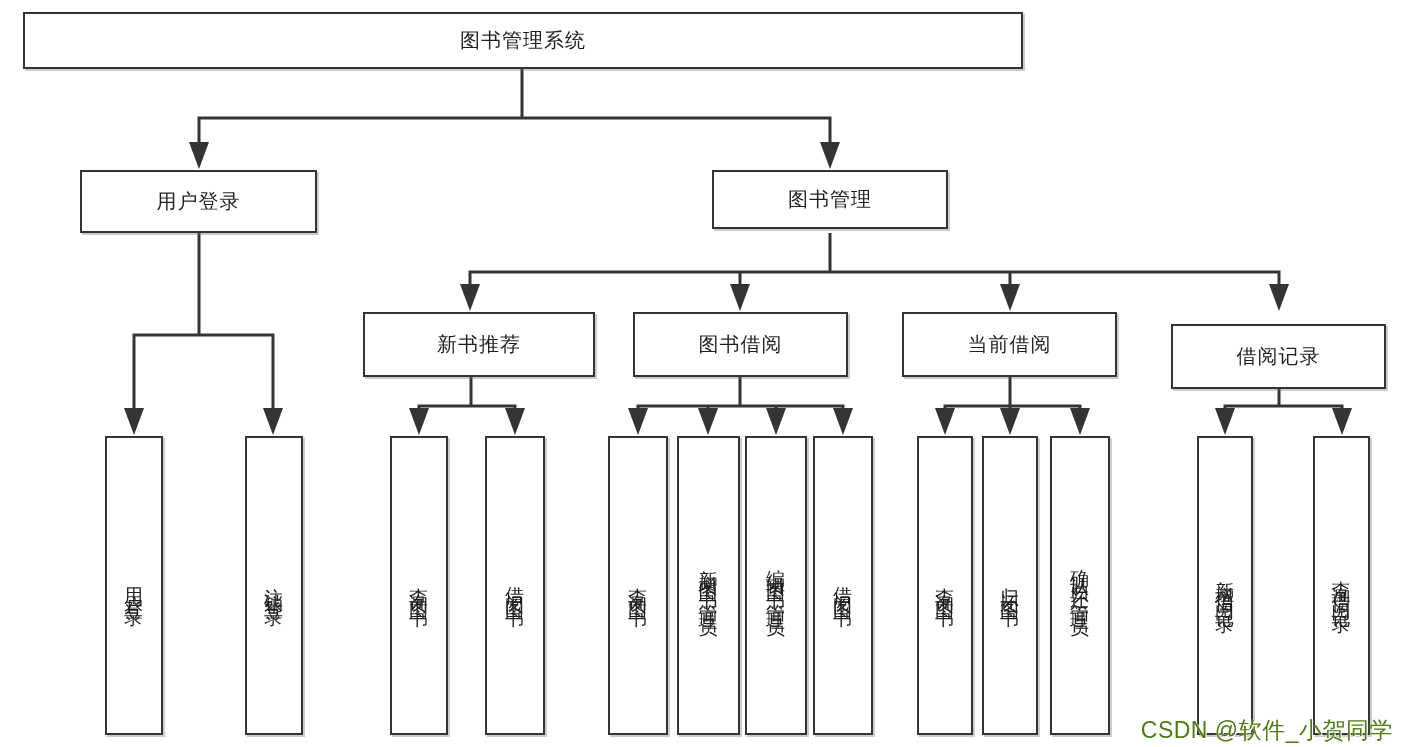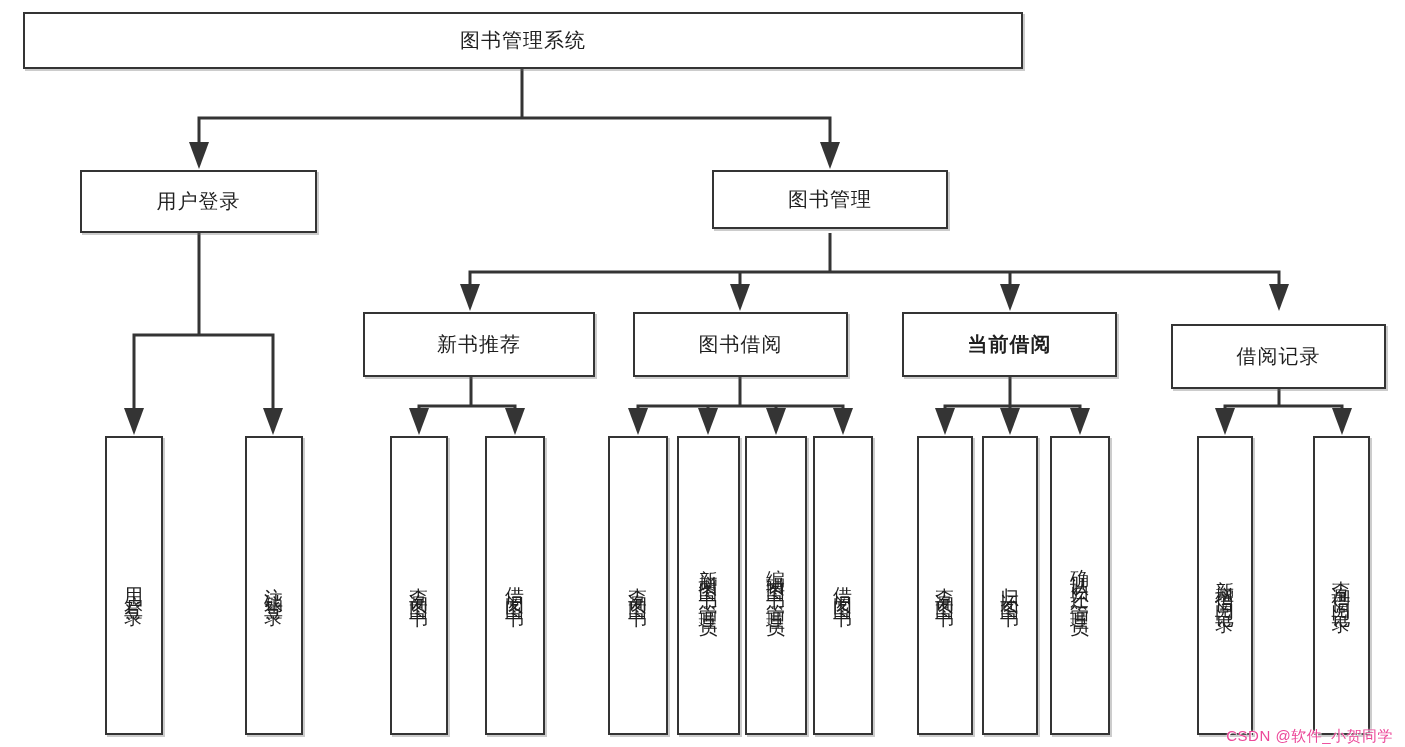--- a/index.html
+++ b/index.html
@@ -44,42 +44,42 @@
     line-height: 1;
     letter-spacing: 7px;
     color: #1f1f1f;
   }
   
   .n-root  { left: 23px;   top: 12px;  width: 1000px; height: 57px; }
   .n-l2a   { left: 80px;   top: 170px; width: 237px;  height: 63px; }
   .n-l2b   { left: 712px;  top: 170px; width: 236px;  height: 59px; }
   .n-l3a   { left: 363px;  top: 312px; width: 232px;  height: 65px; }
   .n-l3b   { left: 633px;  top: 312px; width: 215px;  height: 65px; }
-  .n-l3c   { left: 902px;  top: 312px; width: 215px;  height: 65px; font-weight: bold; }
+  .n-l3c   { left: 902px;  top: 312px; width: 215px;  height: 65px; }
   .n-l3d   { left: 1171px; top: 324px; width: 215px;  height: 65px; }
   .leaf    { top: 436px; height: 299px; }
   .lf1  { left: 105px;  width: 58px; }
   .lf2  { left: 245px;  width: 58px; }
   .lf3  { left: 390px;  width: 58px; }
   .lf4  { left: 485px;  width: 60px; }
   .lf5  { left: 608px;  width: 60px; }
   .lf6  { left: 677px;  width: 63px; }
   .lf7  { left: 745px;  width: 62px; }
   .lf8  { left: 813px;  width: 60px; }
   .lf9  { left: 917px;  width: 56px; }
   .lf10 { left: 982px;  width: 56px; }
   .lf11 { left: 1050px; width: 60px; }
   .lf12 { left: 1197px; width: 56px; }
   .lf13 { left: 1313px; width: 57px; }
   #watermark {
     position: absolute;
     right: 12px;
     bottom: 1px;
-    font-size: 15px;
-    color: #ec4899;
+    font-size: 23px;
+    color: #4d7c0f;
     letter-spacing: 0.5px;
     text-shadow: 0 0 2px #ffffff, 1px 1px 0 #ffffff;
     white-space: nowrap;
   }
 </style>
 </head>
 <body>
 
 <div id="canvas">
 

